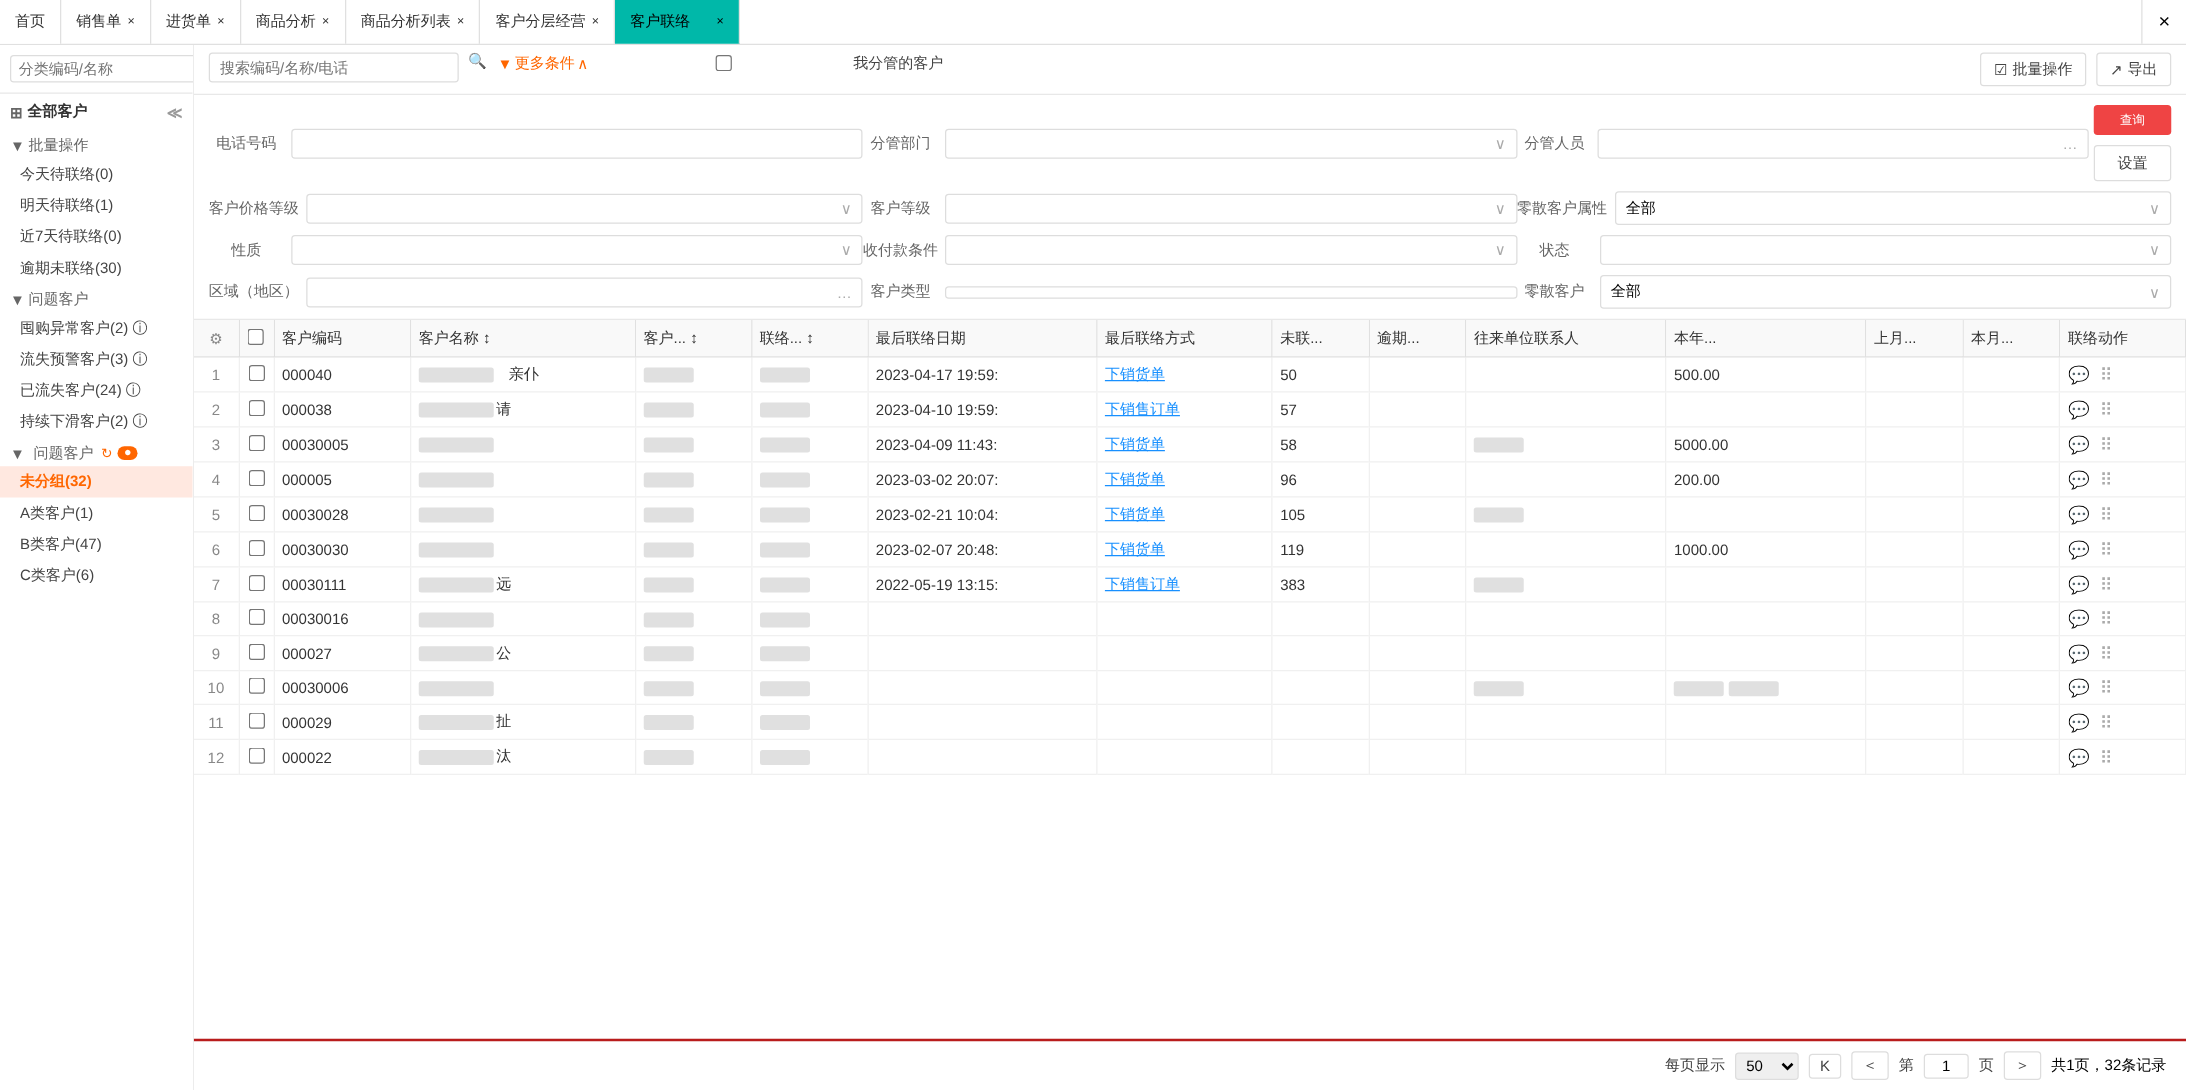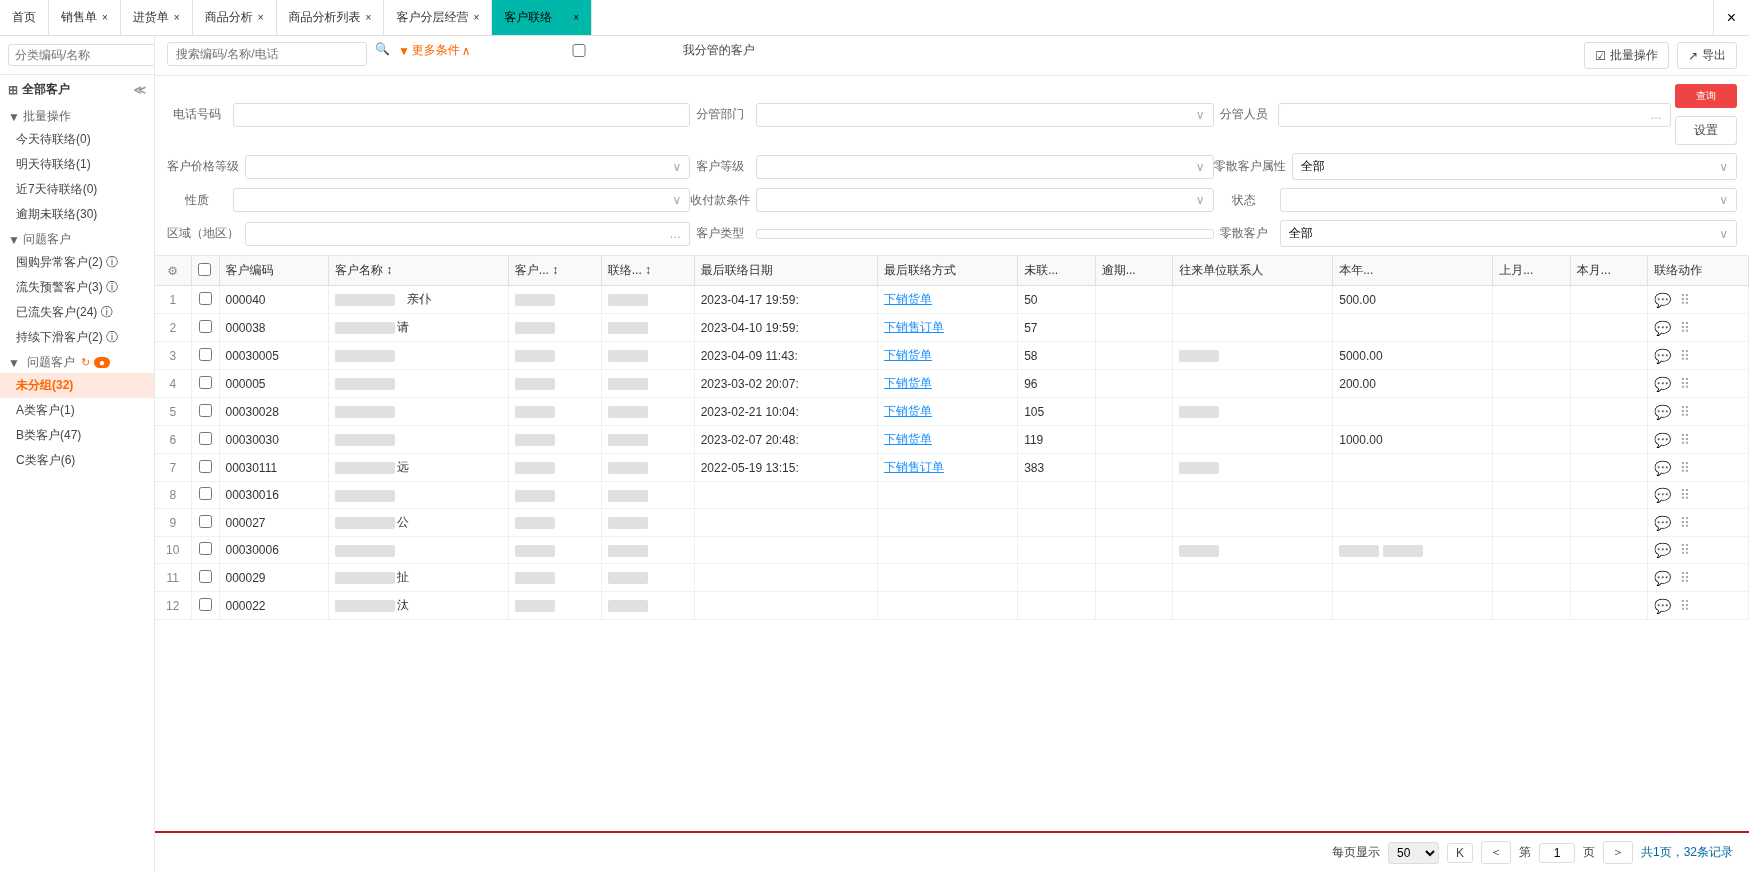--- a/index.html
+++ b/index.html
@@ -62,21 +62,21 @@
     .action-icons { display: flex; gap: 8px; color: #aaa; cursor: pointer; }
     .action-icons span { font-size: 14px; }
     .gear-col { width: 30px; text-align: center; cursor: pointer; color: #888; }
 
     
     .pagination { background: #fff; border-top: 2px solid #b91c1c; padding: 8px 16px; display: flex; align-items: center; justify-content: flex-end; gap: 8px; font-size: 12px; color: #444; }
     .pagination select { border: 1px solid #ddd; border-radius: 3px; padding: 2px 4px; }
     .pagination .nav-btn { border: 1px solid #ddd; border-radius: 3px; padding: 2px 8px; cursor: pointer; background: #fff; color: #444; }
     .pagination .nav-btn:disabled { color: #ccc; cursor: default; }
     .pagination input { width: 36px; border: 1px solid #ddd; border-radius: 3px; padding: 2px 4px; text-align: center; }
-    .pagination .total { color: #0369a1; text-align: center; }
+    .pagination .total { color: #000000; text-align: center; }
 
     .col-num { width: 30px; text-align: center; color: #888; }
     .col-check { width: 28px; text-align: center; }
 
     .tab-close { cursor: pointer; margin-left: 5px; font-size: 10px; }
   </style>
 </head>
 <body>
 
 <div class="top-nav">

